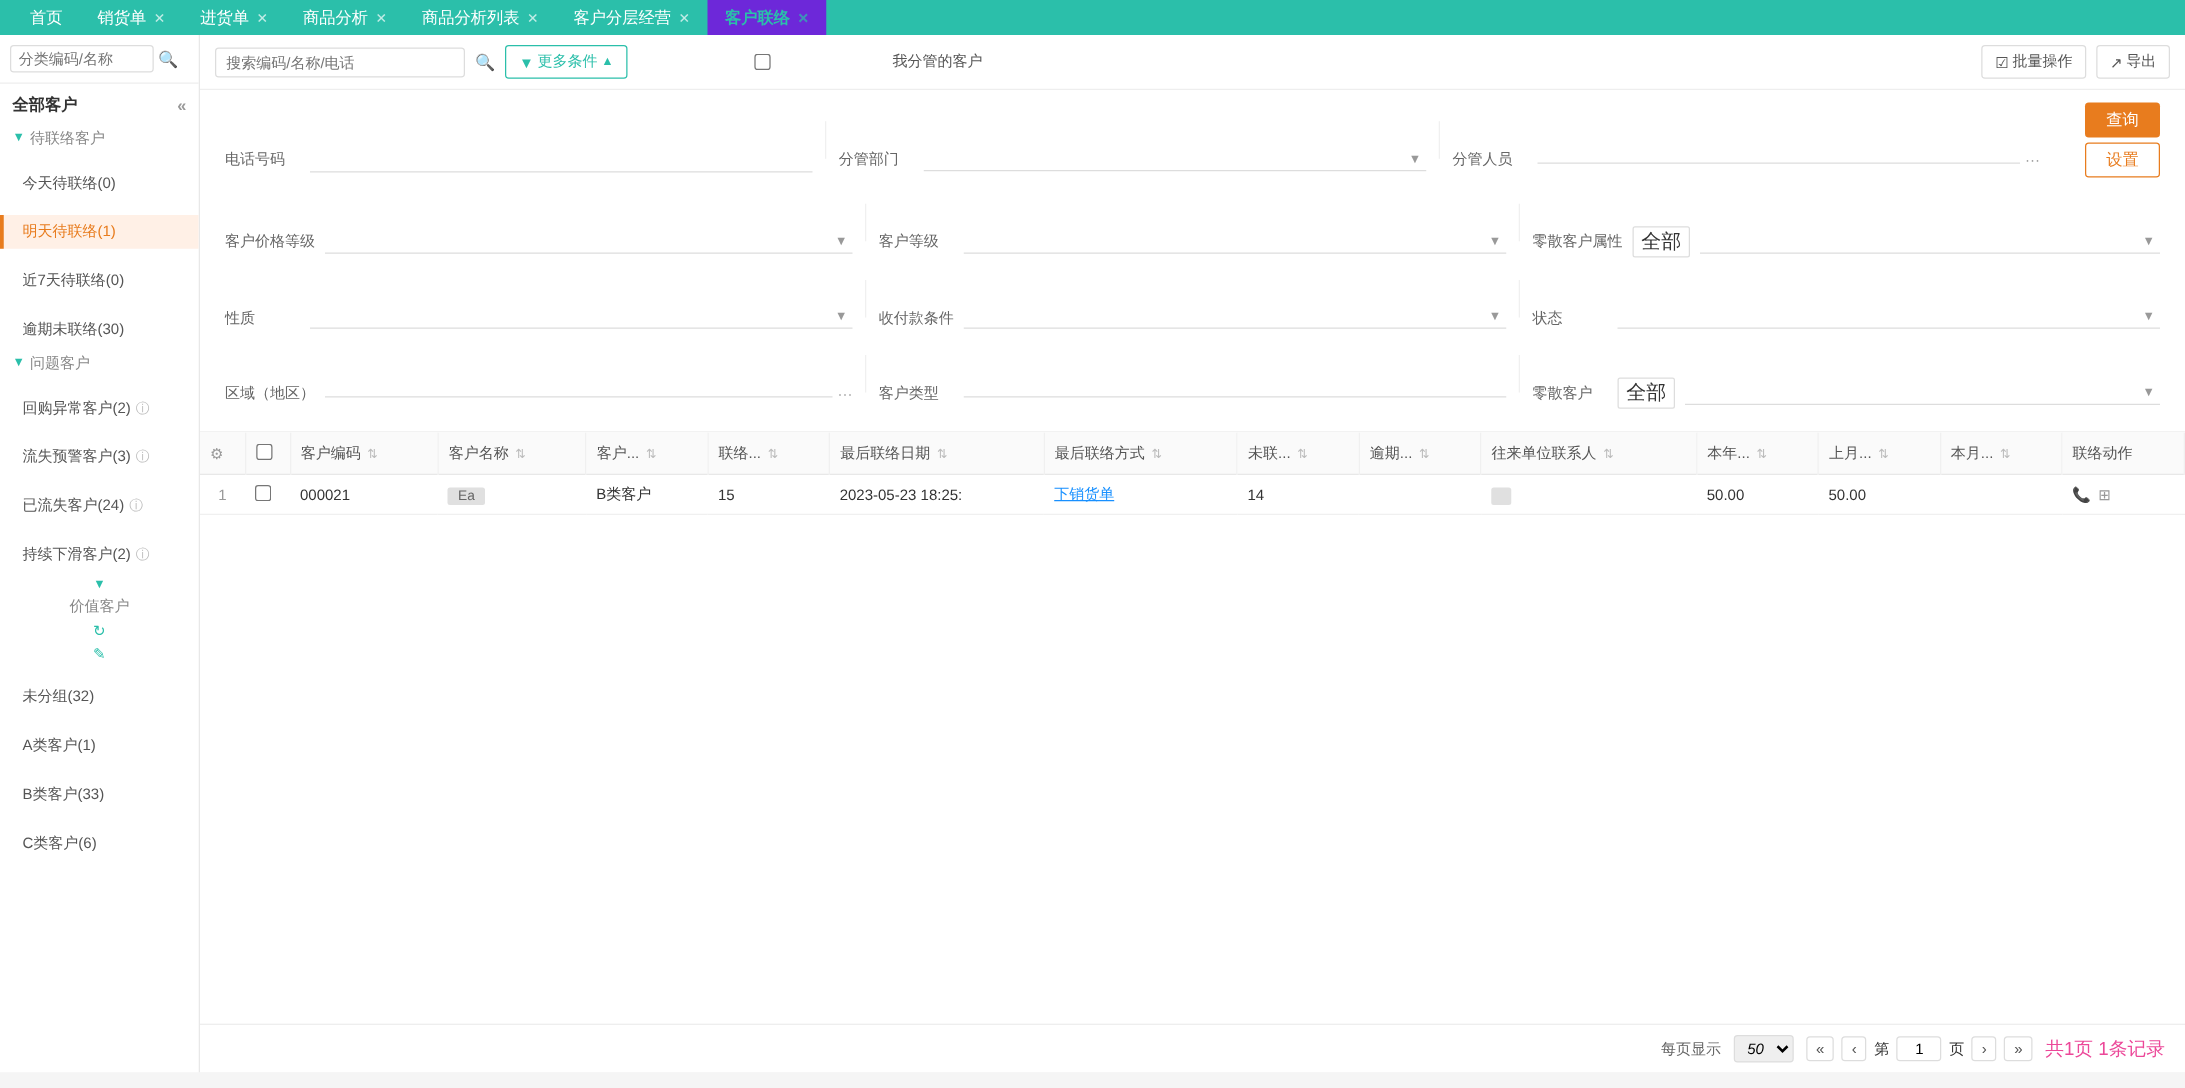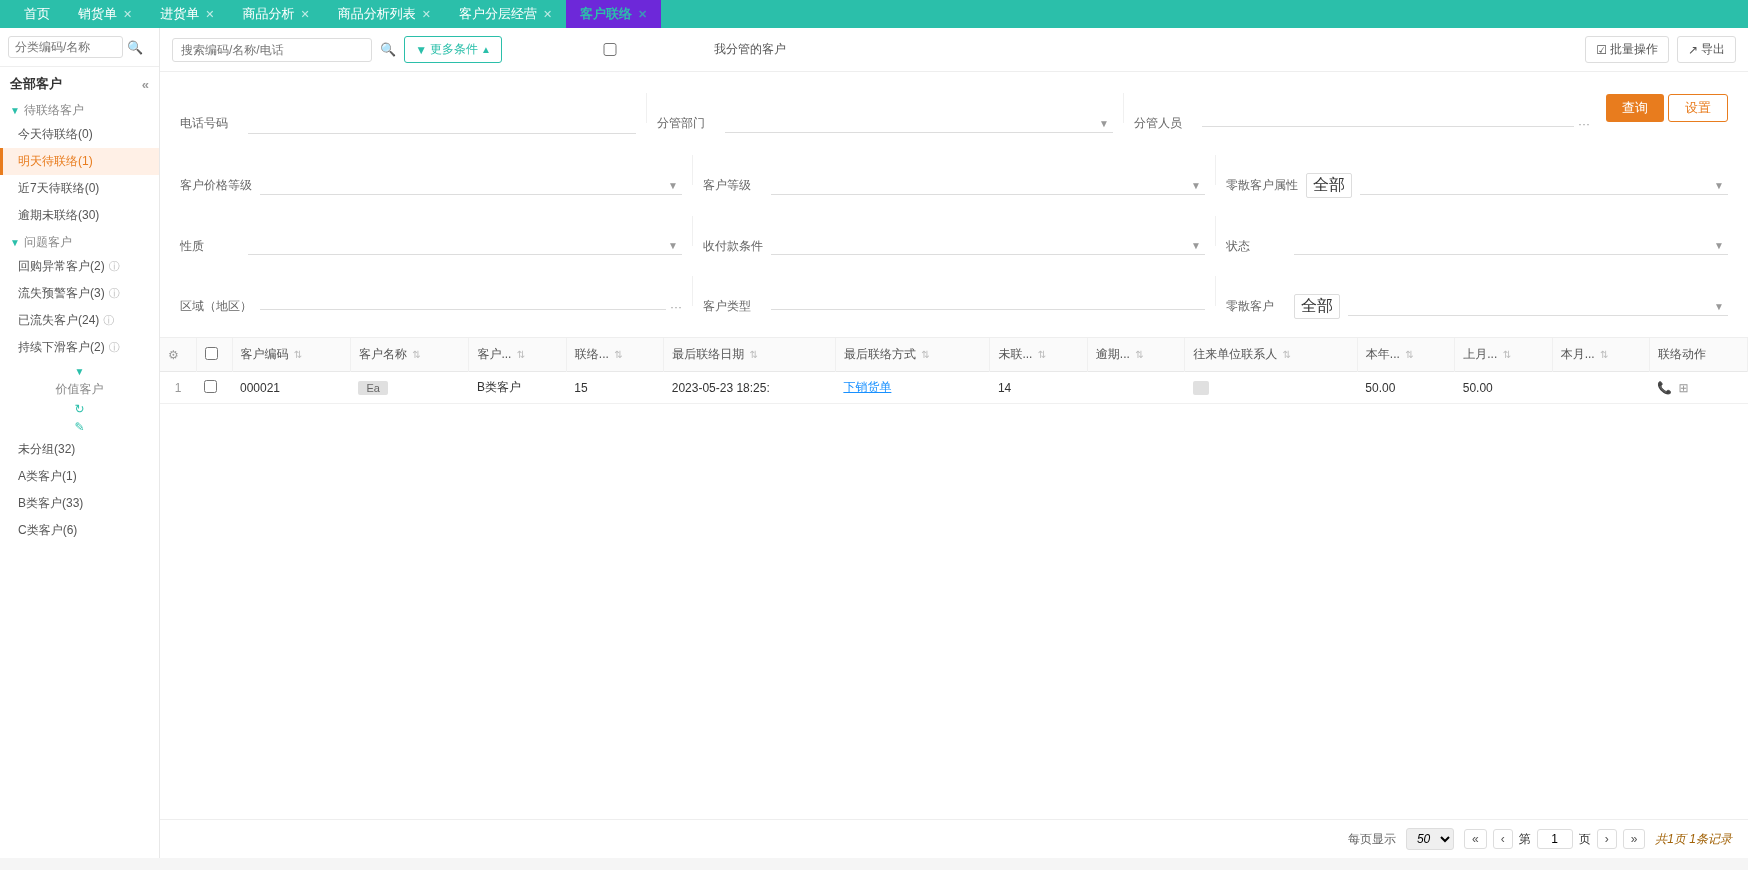--- a/index.html
+++ b/index.html
@@ -95,20 +95,21 @@
     }
 
     .sidebar-item {
       padding: 5px 10px 5px 18px;
       cursor: pointer;
       color: #555;
       font-size: 12px;
       display: flex;
       align-items: center;
       gap: 4px;
+      margin-top: 12px;
     }
     .sidebar-item.active {
       background: #fff0e6;
       color: #e87c1e;
       border-left: 3px solid #e87c1e;
       padding-left: 15px;
     }
     .sidebar-item .info-icon { color: #bbb; font-size: 11px; }
 
     
@@ -228,21 +229,23 @@
       background: #fff;
       border: 1px solid #ddd;
       border-radius: 2px;
       font-size: 16px;
       color: #333;
     }
     .filter-divider { width: 1px; height: 30px; background: #f0f0f0; margin: 0 10px; }
 
     .action-buttons {
       display: flex;
+      flex-direction: column;
       gap: 4px;
+      margin-left: 20px;
     }
     .query-btn {
       background: #e87c1e;
       color: #fff;
       border: none;
       border-radius: 3px;
       padding: 5px 16px;
       cursor: pointer;
       font-size: 13px;
     }
@@ -339,21 +342,21 @@
     }
     .page-input {
       border: 1px solid #ddd;
       border-radius: 3px;
       width: 36px;
       text-align: center;
       padding: 2px 4px;
       font-size: 12px;
       outline: none;
     }
-    .total-records { color: #a16207; font-size: 12px; font-style: italic; }
+    .total-records { color: #ec4899; font-size: 15px; }
   </style>
 </head>
 <body>
 
 <div class="top-nav">
   <div class="nav-item">首页</div>
   <div class="nav-item">
     <span>销货单</span>
     <span class="close-x">✕</span>
   </div>

